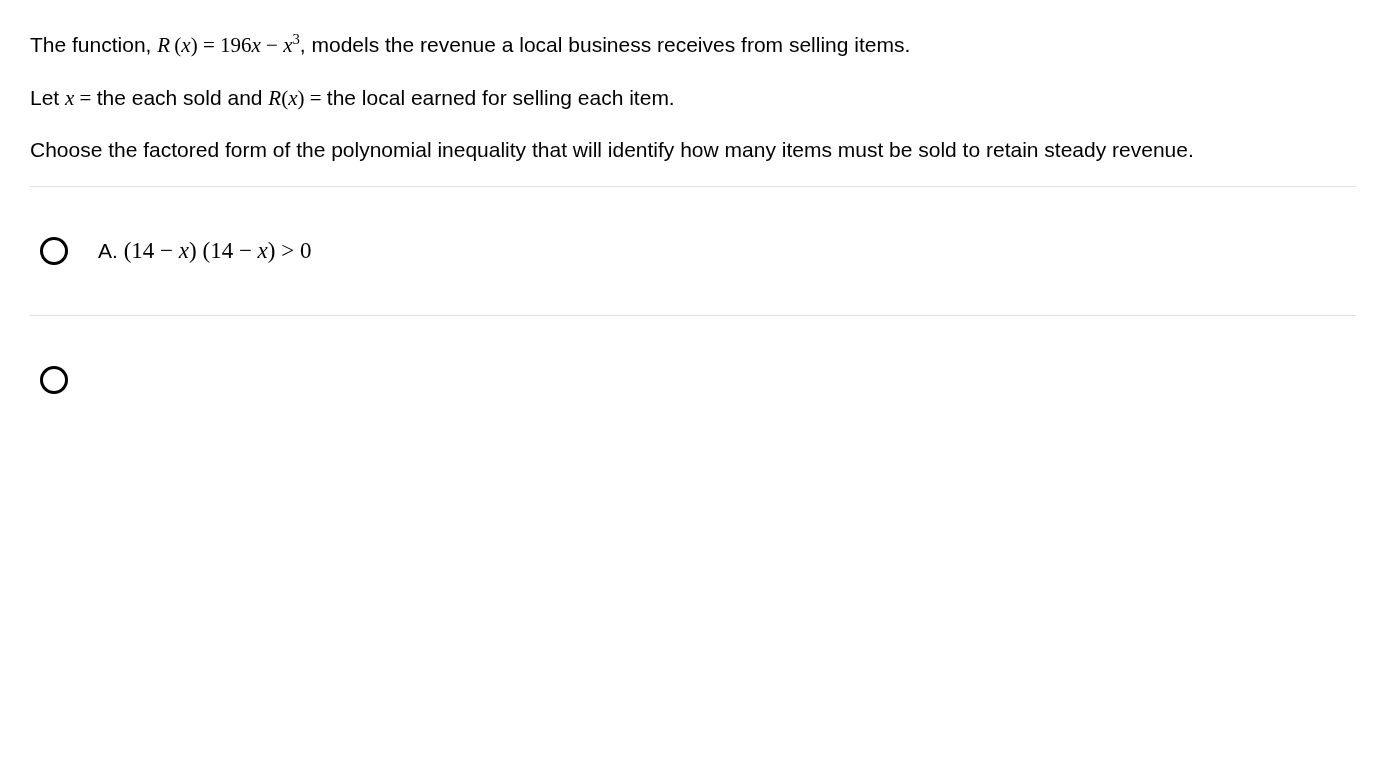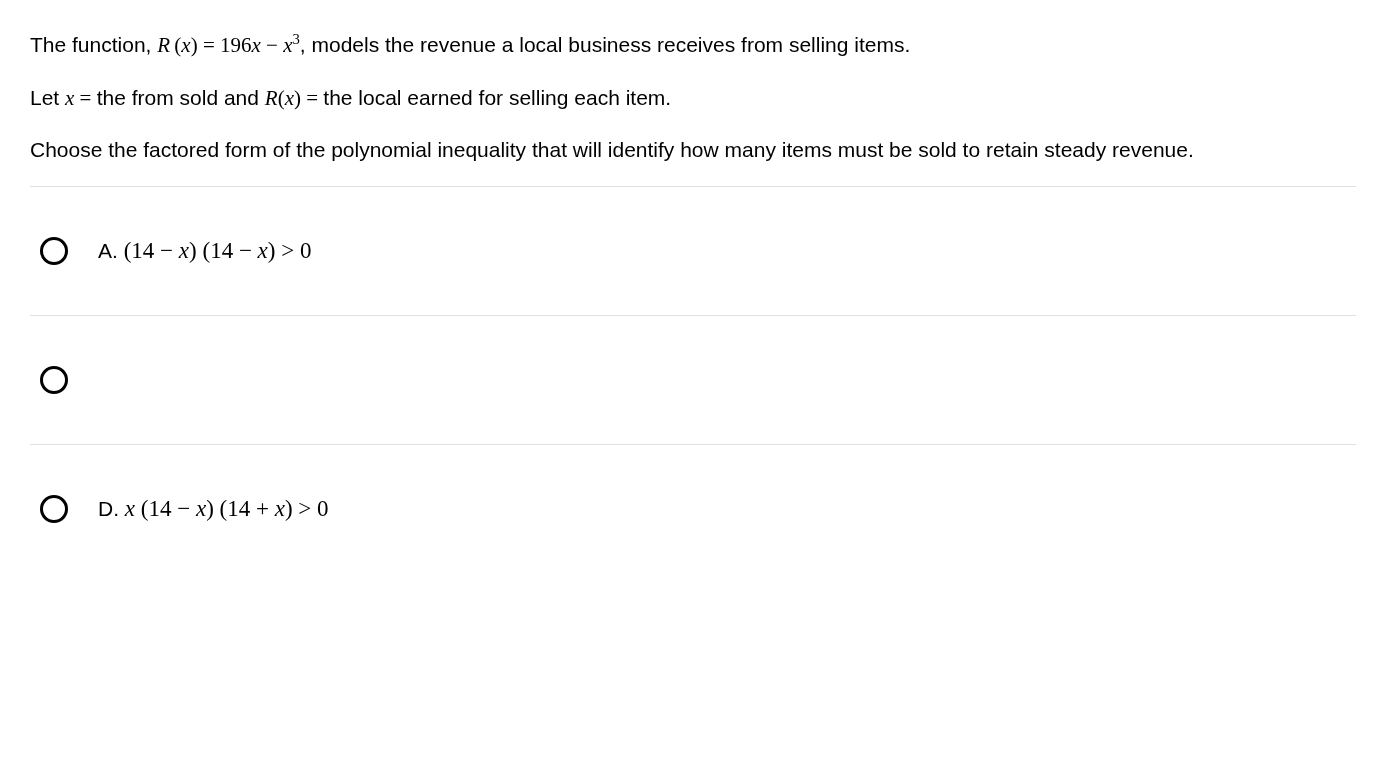--- a/index.html
+++ b/index.html
@@ -67,41 +67,35 @@
   }
 </style>
 </head>
 <body>
 
 <div class="question-block">
   <p>
     <span>The function, </span><span class="math-i">R</span><span class="math-r"> </span><span class="math-r">(</span><span class="math-i">x</span><span class="math-r">)</span><span class="math-r"> = </span><span class="math-r">196</span><span class="math-i">x</span><span class="math-r"> − </span><span class="math-i">x</span><span class="sup">3</span><span>, models the revenue a local business receives from selling items.</span>
   </p>
   <p>
-    <span>Let </span><span class="math-i">x</span><span class="math-r"> = </span><span>the from sold and </span><span class="math-i">R</span><span class="math-r">(</span><span class="math-i">x</span><span class="math-r">)</span><span class="math-r"> = </span><span>the local earned for selling each item.</span>
+    <span>Let </span><span class="math-i">x</span><span class="math-r"> = </span><span>the each sold and </span><span class="math-i">R</span><span class="math-r">(</span><span class="math-i">x</span><span class="math-r">)</span><span class="math-r"> = </span><span>the local earned for selling each item.</span>
   </p>
   <p>Choose the factored form of the polynomial inequality that will identify how many items must be sold to retain steady revenue.</p>
 </div>
 
 <hr class="sep">
 
 <div class="options">
 
   <div class="option">
     <div class="radio"></div>
     <div class="option-text">
       <span class="option-label">A. </span><span class="math-r">(14 − </span><span class="math-i">x</span><span class="math-r">) </span><span class="math-r">(14 − </span><span class="math-i">x</span><span class="math-r">) &gt; 0</span>
     </div>
   </div>
 
   <div class="option">
     <div class="radio"></div>
   </div>
 
 
-  <div class="option" style="border-bottom:none;">
-    <div class="radio"></div>
-    <div class="option-text">
-      <span class="option-label">D. </span><span class="math-i">x</span><span class="math-r"> (14 − </span><span class="math-i">x</span><span class="math-r">) </span><span class="math-r">(14 + </span><span class="math-i">x</span><span class="math-r">) &gt; 0</span>
-    </div>
-  </div>
 
 </div>
 
 </body></html>

